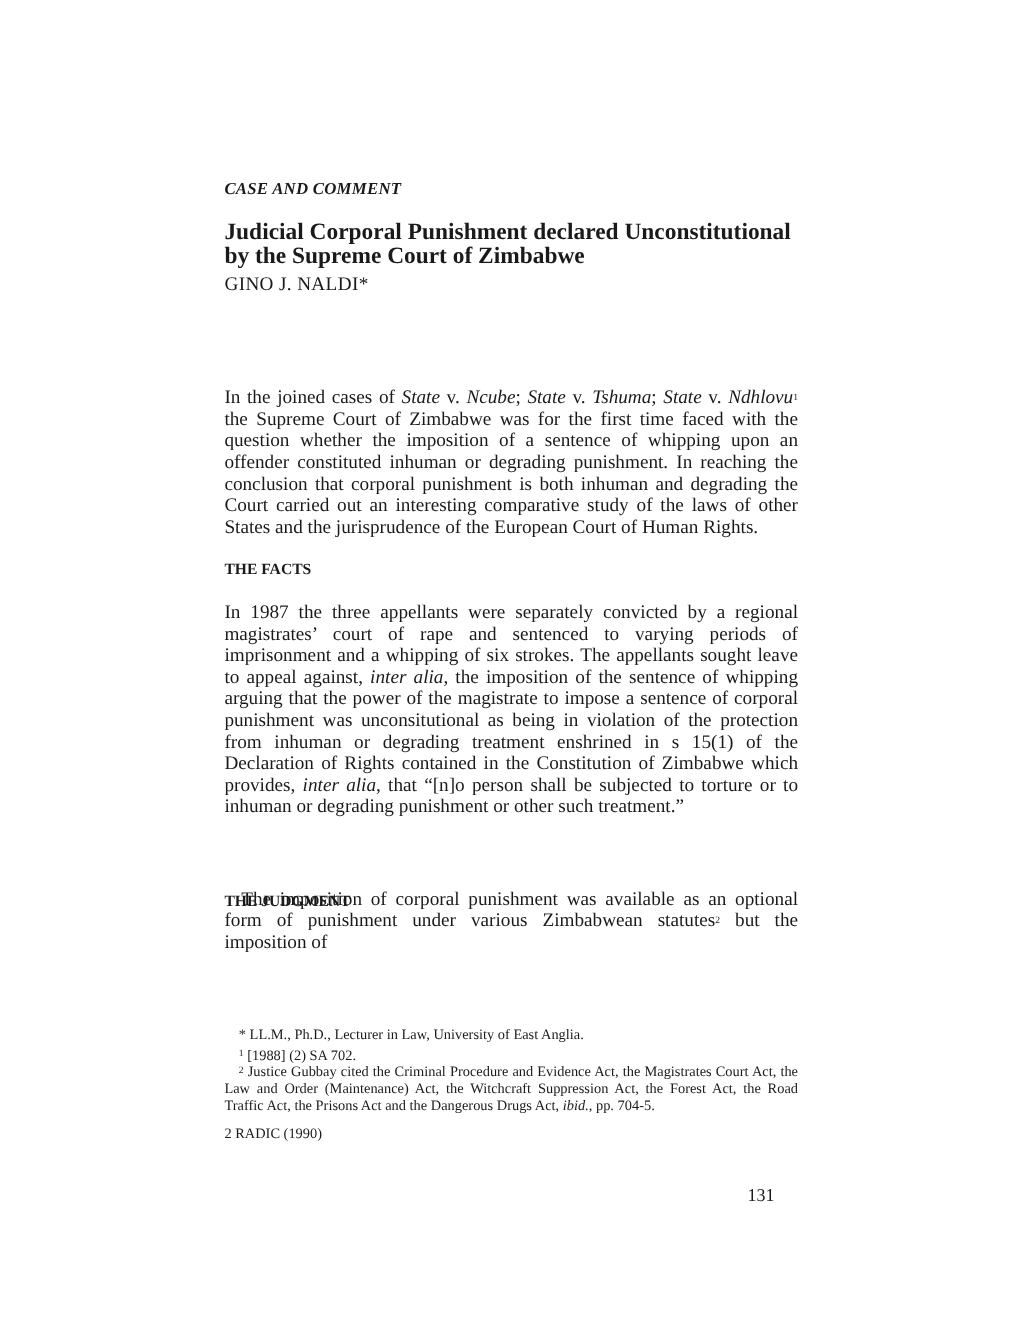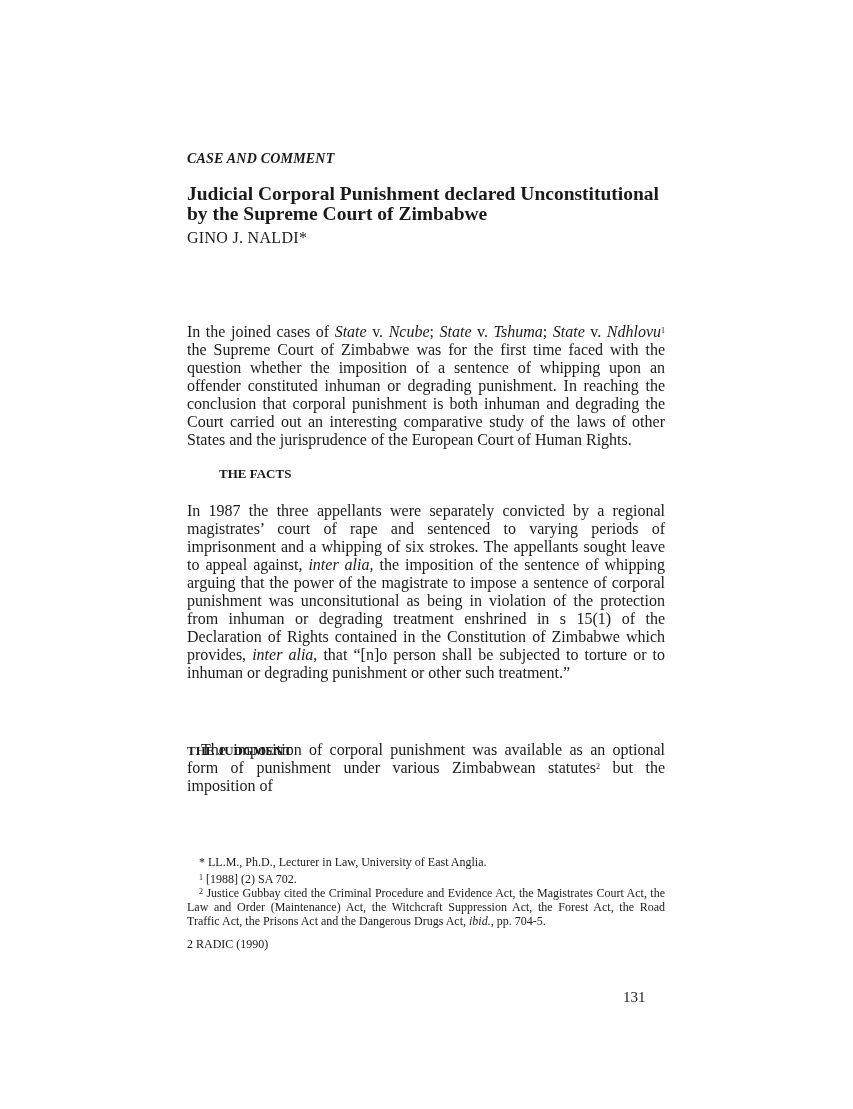--- a/index.html
+++ b/index.html
@@ -4,21 +4,21 @@
 <style>
   html, body { margin: 0; padding: 0; background: #ffffff; }
   body { width: 853px; height: 1109px; position: relative; overflow: hidden;
          font-family: "Liberation Serif", "DejaVu Serif", serif; color: #1a1a1a; }
   .page { position: absolute; left: 187px; top: 0; width: 478px; }
   .section-kicker { position: absolute; top: 151px; left: 0; font-size: 14px; font-weight: bold; font-style: italic; letter-spacing: 0.2px; }
   .title { position: absolute; top: 184px; left: 0; width: 478px; font-size: 19.5px; font-weight: bold; line-height: 20px; }
   .author { position: absolute; top: 229px; left: 0; font-size: 16px; letter-spacing: 0.3px; }
   .para { position: absolute; left: 0; width: 478px; font-size: 16px; line-height: 18px; text-align: justify; }
   .p1 { top: 323px; }
-  .h-facts { position: absolute; top: 466px; left: 0; font-size: 13px; font-weight: bold; margin-left: 32px; }
+  .h-facts { position: absolute; top: 466px; left: 0; font-size: 13px; font-weight: bold; }
   .p2 { top: 502px; }
   .h-judg { position: absolute; top: 705px; left: 0; font-size: 13px; font-weight: bold; margin-top: 38px; }
   .p3 { top: 741px; }
   .indent { text-indent: 14px; }
   .fn { position: absolute; left: 0; width: 478px; font-size: 12px; line-height: 14px; text-align: justify; }
   .fn-star { top: 855px; padding-left: 12px; box-sizing: border-box; }
   .fn-1 { top: 872px; padding-left: 12px; box-sizing: border-box; }
   .fn-2 { top: 886px; text-indent: 12px; }
   .journal { position: absolute; top: 937px; left: 0; font-size: 12px; }
   .pagenum { position: absolute; top: 989px; left: 436px; width: 42px; text-align: left; font-size: 15px; }

